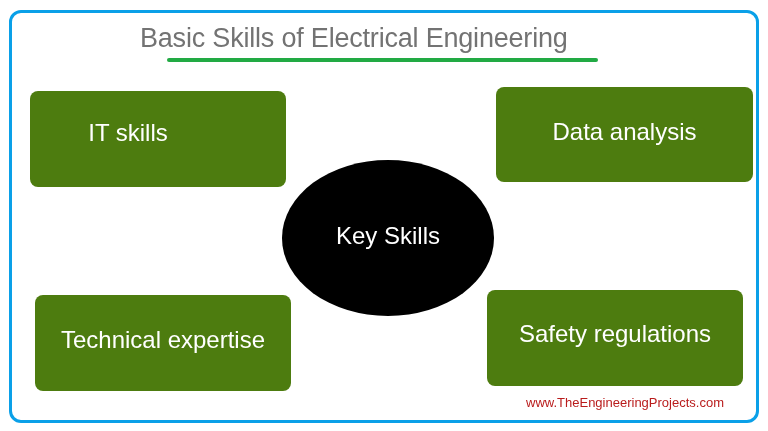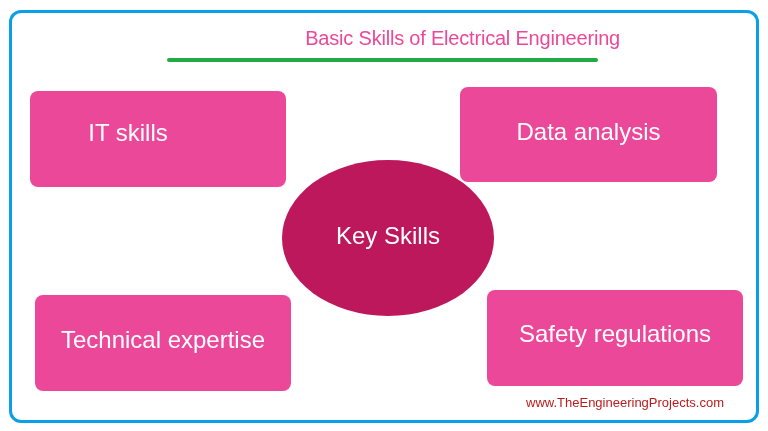--- a/index.html
+++ b/index.html
@@ -2,44 +2,44 @@
 <html><head>
   <meta charset="utf-8">
   <style>
     html, body { margin: 0; padding: 0; background: #ffffff; }
     body { width: 768px; height: 431px; position: relative; overflow: hidden; font-family: "Liberation Sans", sans-serif; }
     .frame {
       position: absolute; left: 9px; top: 10px; width: 744px; height: 407px;
       border: 3px solid #0aa0e8; border-radius: 12px; background: #ffffff;
     }
     .title {
-      position: absolute; left: 140px; top: 22px; width: 480px; text-align: right;
-      color: #ec4899; font-size: 20px; line-height: 32px; letter-spacing: -0.2px;
+      position: absolute; left: 140px; top: 22px; width: 480px; text-align: left;
+      color: #737373; font-size: 27px; line-height: 32px; letter-spacing: -0.2px;
     }
     .title-underline {
       position: absolute; left: 167px; top: 58px; width: 431px; height: 4px;
       background: #22aa44; border-radius: 2px;
     }
     .box {
-      position: absolute; background: #ec4899; border-radius: 8px; color: #ffffff;
+      position: absolute; background: #4d7c0f; border-radius: 8px; color: #ffffff;
       display: flex; align-items: center; justify-content: center;
       font-size: 24px; line-height: 30px;
     }
     .box span { display: block; }
     .box-it { left: 30px; top: 91px; width: 256px; height: 96px; }
     .box-it span { margin-top: -12px; margin-right: 60px; }
-    .box-data { left: 460px; top: 87px; width: 257px; height: 95px; }
+    .box-data { left: 496px; top: 87px; width: 257px; height: 95px; }
     .box-data span { margin-top: -6px; }
     .box-tech { left: 35px; top: 295px; width: 256px; height: 96px; text-align: right; }
     .box-tech span { margin-top: -6px; }
     .box-safety { left: 487px; top: 290px; width: 256px; height: 96px; }
     .box-safety span { margin-top: -8px; }
     .ellipse {
       position: absolute; left: 282px; top: 160px; width: 212px; height: 156px;
-      background: #be185d; border-radius: 50%; color: #ffffff;
+      background: #000000; border-radius: 50%; color: #ffffff;
       display: flex; align-items: center; justify-content: center;
       font-size: 24px; line-height: 30px;
     }
     .ellipse span { margin-top: -4px; }
     .footer {
       position: absolute; left: 500px; top: 395px; width: 250px; text-align: center;
       color: #b91c1c; font-size: 13px; line-height: 16px;
     }
   </style>
 </head>

